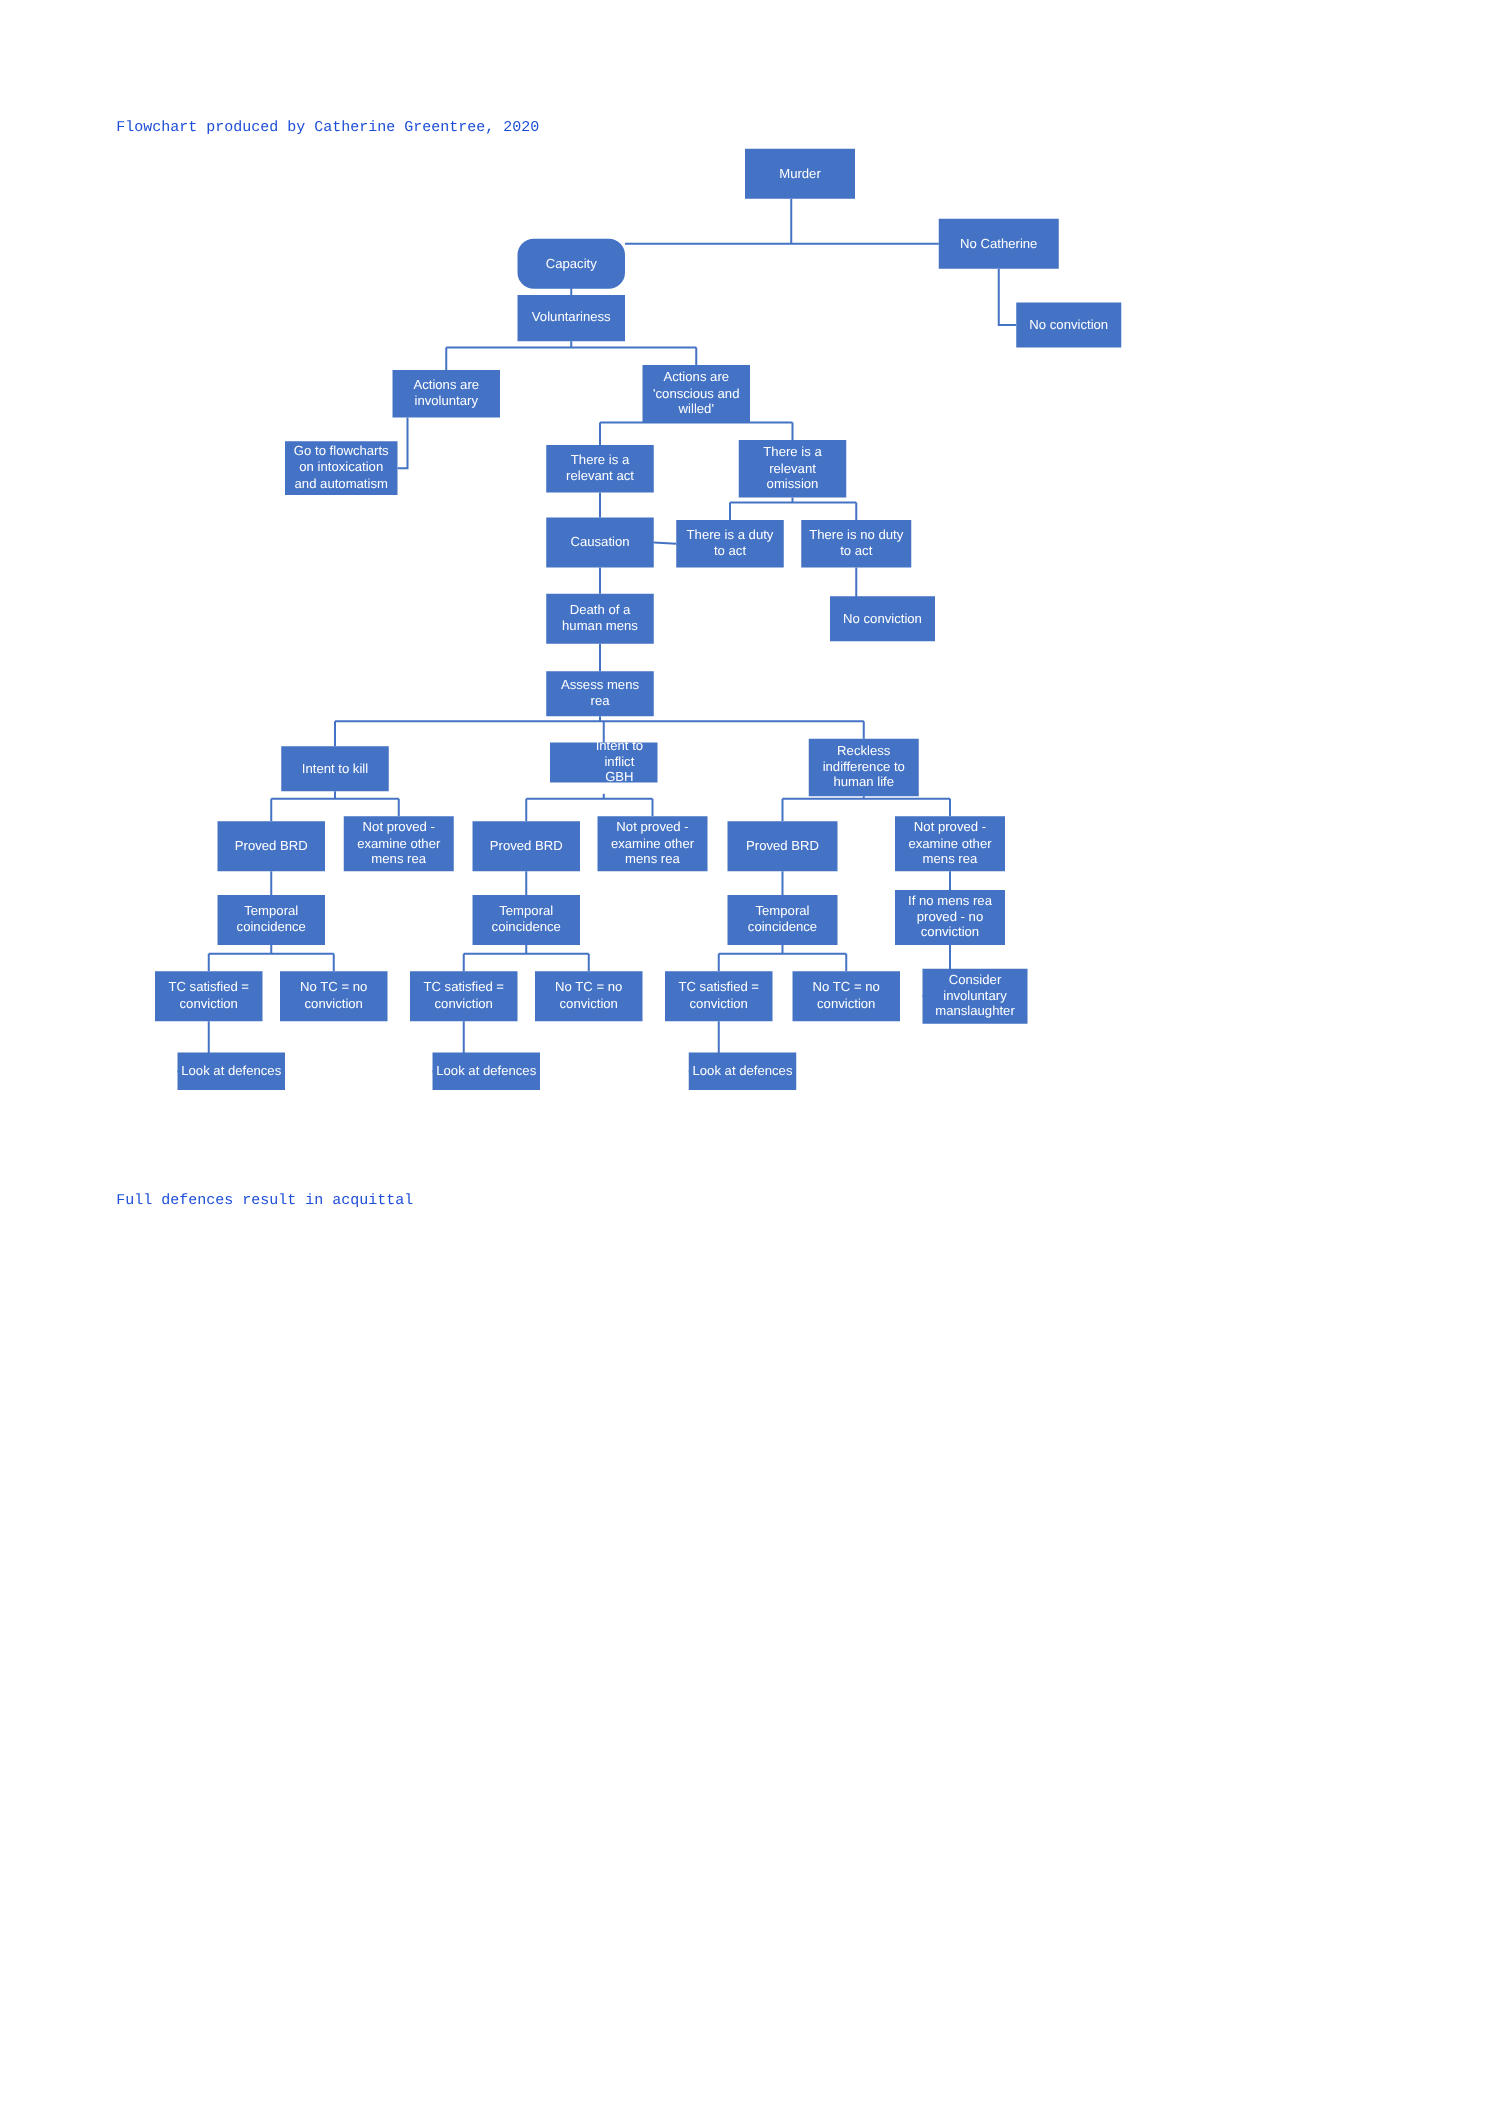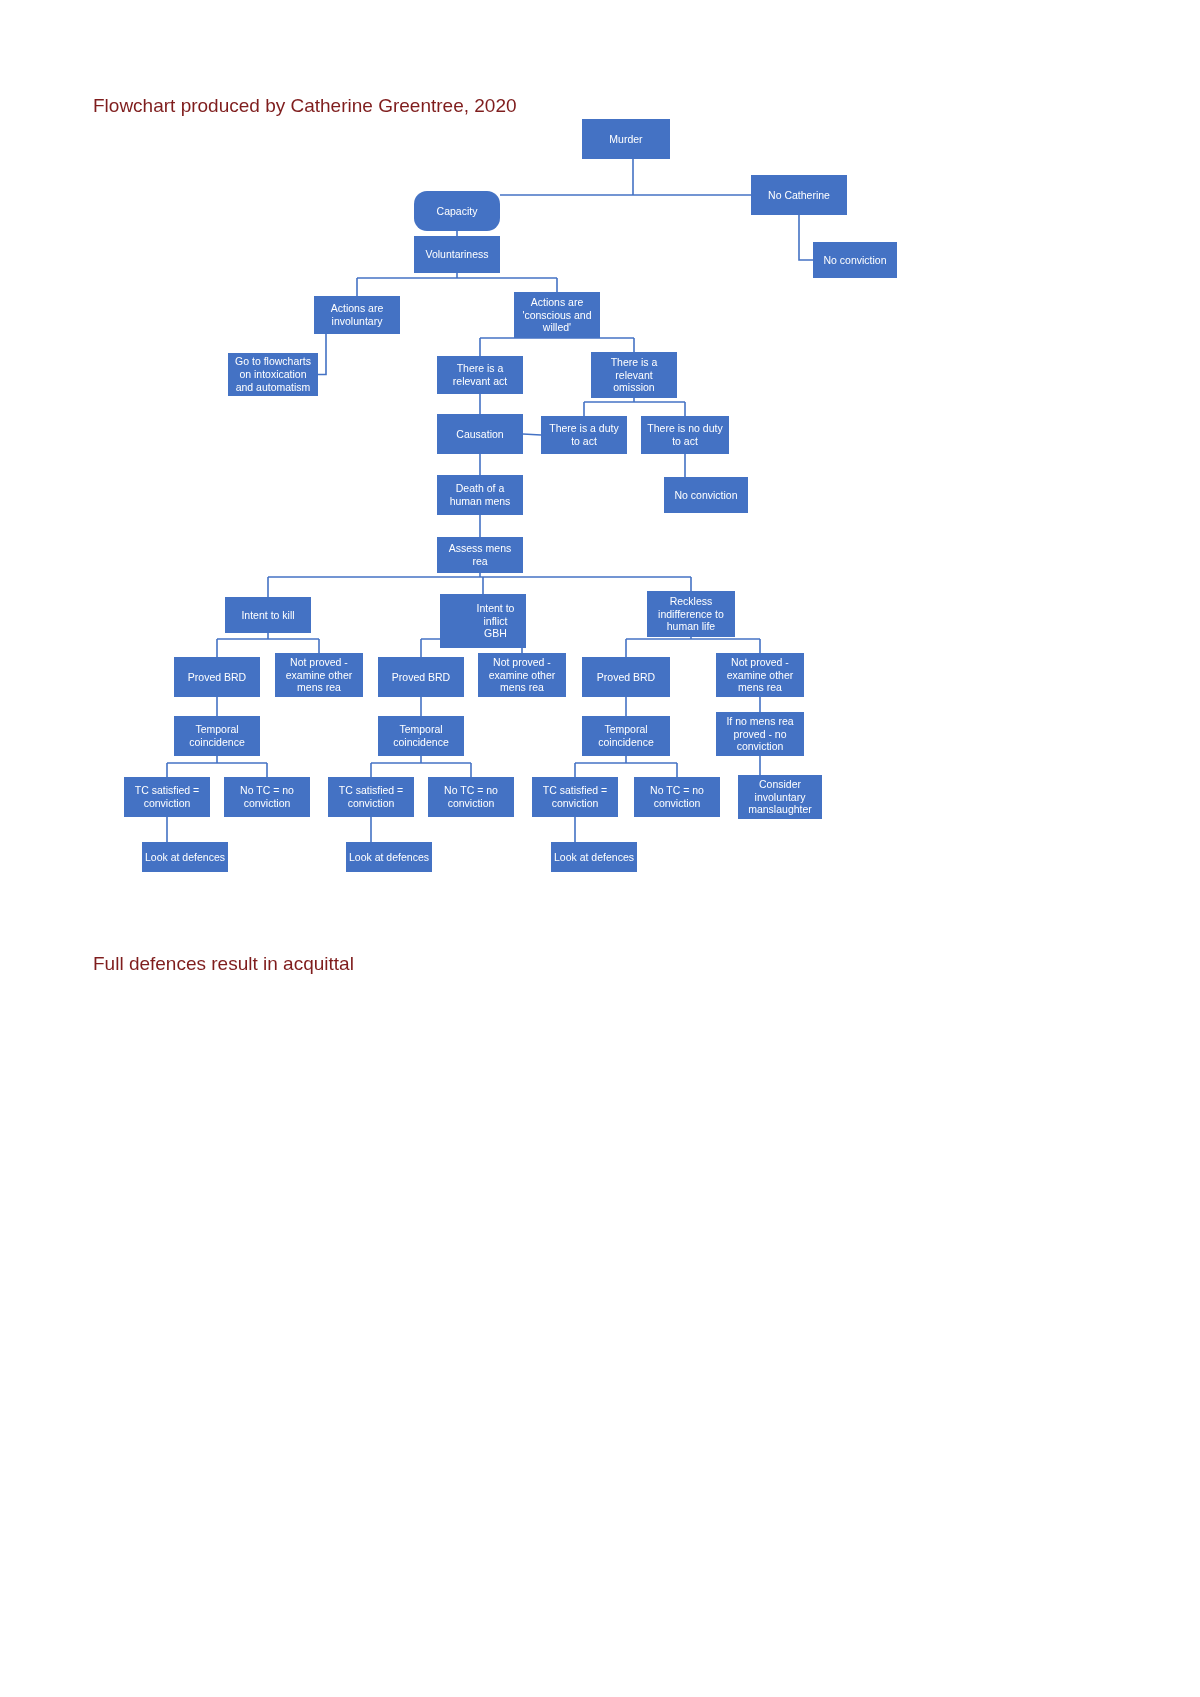--- a/index.html
+++ b/index.html
@@ -11,23 +11,23 @@
   }
   #page {
     position: relative;
     width: 1200px;
     height: 1697px;
     overflow: hidden;
     background: #ffffff;
   }
   .doc-text {
     position: absolute;
-    font-family: Liberation Sans, sans-serif;
-    font-size: 19px;
-    color: #7f1d1d;
+    font-family: Liberation Mono, monospace;
+    font-size: 12px;
+    color: #1d4ed8;
     white-space: nowrap;
     line-height: 1.2;
   }
   #chart-area {
     position: absolute;
     left: 0; top: 0;
     width: 1200px;
     height: 930px;
   }
   #connectors {
@@ -116,21 +116,21 @@
         <polyline points="626,756 626,763" fill="none" stroke="#4472C4" stroke-width="1.6" stroke-linejoin="miter"></polyline>
         <polyline points="575,763 677,763" fill="none" stroke="#4472C4" stroke-width="1.6" stroke-linejoin="miter"></polyline>
         <polyline points="575,763 575,777" fill="none" stroke="#4472C4" stroke-width="1.6" stroke-linejoin="miter"></polyline>
         <polyline points="677,763 677,777" fill="none" stroke="#4472C4" stroke-width="1.6" stroke-linejoin="miter"></polyline>
         <polyline points="760,756 760,797 738,797" fill="none" stroke="#4472C4" stroke-width="1.6" stroke-linejoin="miter"></polyline>
         <polyline points="167,817 167,857 142,857" fill="none" stroke="#4472C4" stroke-width="1.6" stroke-linejoin="miter"></polyline>
         <polyline points="371,817 371,857 346,857" fill="none" stroke="#4472C4" stroke-width="1.6" stroke-linejoin="miter"></polyline>
         <polyline points="575,817 575,857 551,857" fill="none" stroke="#4472C4" stroke-width="1.6" stroke-linejoin="miter"></polyline>
       </svg>
     <div id="nodes-layer">
-        <div class="node" style="left: 582px; top: 119px; width: 88px; height: 40px; background: rgb(68, 114, 196); color: rgb(255, 255, 255);">Murder</div>
+        <div class="node" style="left: 596px; top: 119px; width: 88px; height: 40px; background: rgb(68, 114, 196); color: rgb(255, 255, 255);">Murder</div>
         <div class="node" style="left: 414px; top: 191px; width: 86px; height: 40px; background: rgb(68, 114, 196); color: rgb(255, 255, 255); border-radius: 13px;">Capacity</div>
         <div class="node" style="left: 751px; top: 175px; width: 96px; height: 40px; background: rgb(68, 114, 196); color: rgb(255, 255, 255);">No Catherine</div>
         <div class="node" style="left: 813px; top: 242px; width: 84px; height: 36px; background: rgb(68, 114, 196); color: rgb(255, 255, 255);">No conviction</div>
         <div class="node" style="left: 414px; top: 236px; width: 86px; height: 37px; background: rgb(68, 114, 196); color: rgb(255, 255, 255);">Voluntariness</div>
         <div class="node" style="left: 314px; top: 296px; width: 86px; height: 38px; background: rgb(68, 114, 196); color: rgb(255, 255, 255);">Actions are
 involuntary</div>
         <div class="node" style="left: 514px; top: 292px; width: 86px; height: 46px; background: rgb(68, 114, 196); color: rgb(255, 255, 255);">Actions are
 'conscious and
 willed'</div>
         <div class="node" style="left: 228px; top: 353px; width: 90px; height: 43px; background: rgb(68, 114, 196); color: rgb(255, 255, 255);">Go to flowcharts
@@ -144,21 +144,21 @@
         <div class="node" style="left: 437px; top: 414px; width: 86px; height: 40px; background: rgb(68, 114, 196); color: rgb(255, 255, 255);">Causation</div>
         <div class="node" style="left: 541px; top: 416px; width: 86px; height: 38px; background: rgb(68, 114, 196); color: rgb(255, 255, 255);">There is a duty
 to act</div>
         <div class="node" style="left: 641px; top: 416px; width: 88px; height: 38px; background: rgb(68, 114, 196); color: rgb(255, 255, 255);">There is no duty
 to act</div>
         <div class="node" style="left: 664px; top: 477px; width: 84px; height: 36px; background: rgb(68, 114, 196); color: rgb(255, 255, 255);">No conviction</div>
         <div class="node" style="left: 437px; top: 475px; width: 86px; height: 40px; background: rgb(68, 114, 196); color: rgb(255, 255, 255);">Death of a
 human mens</div>
         <div class="node" style="left: 437px; top: 537px; width: 86px; height: 36px; background: rgb(68, 114, 196); color: rgb(255, 255, 255);">Assess mens rea</div>
         <div class="node" style="left: 225px; top: 597px; width: 86px; height: 36px; background: rgb(68, 114, 196); color: rgb(255, 255, 255);">Intent to kill</div>
-        <div class="node" style="left: 440px; top: 594px; width: 86px; height: 54px; background: rgb(68, 114, 196); color: rgb(255, 255, 255); padding-left: 28px;">Intent to inflict
+        <div class="node" style="left: 440px; top: 594px; width: 86px; height: 32px; background: rgb(68, 114, 196); color: rgb(255, 255, 255); padding-left: 28px;">Intent to inflict
 GBH</div>
         <div class="node" style="left: 647px; top: 591px; width: 88px; height: 46px; background: rgb(68, 114, 196); color: rgb(255, 255, 255);">Reckless
 indifference to
 human life</div>
         <div class="node" style="left: 174px; top: 657px; width: 86px; height: 40px; background: rgb(68, 114, 196); color: rgb(255, 255, 255);">Proved BRD</div>
         <div class="node" style="left: 275px; top: 653px; width: 88px; height: 44px; background: rgb(68, 114, 196); color: rgb(255, 255, 255);">Not proved -
 examine other
 mens rea</div>
         <div class="node" style="left: 378px; top: 657px; width: 86px; height: 40px; background: rgb(68, 114, 196); color: rgb(255, 255, 255);">Proved BRD</div>
         <div class="node" style="left: 478px; top: 653px; width: 88px; height: 44px; background: rgb(68, 114, 196); color: rgb(255, 255, 255);">Not proved -

